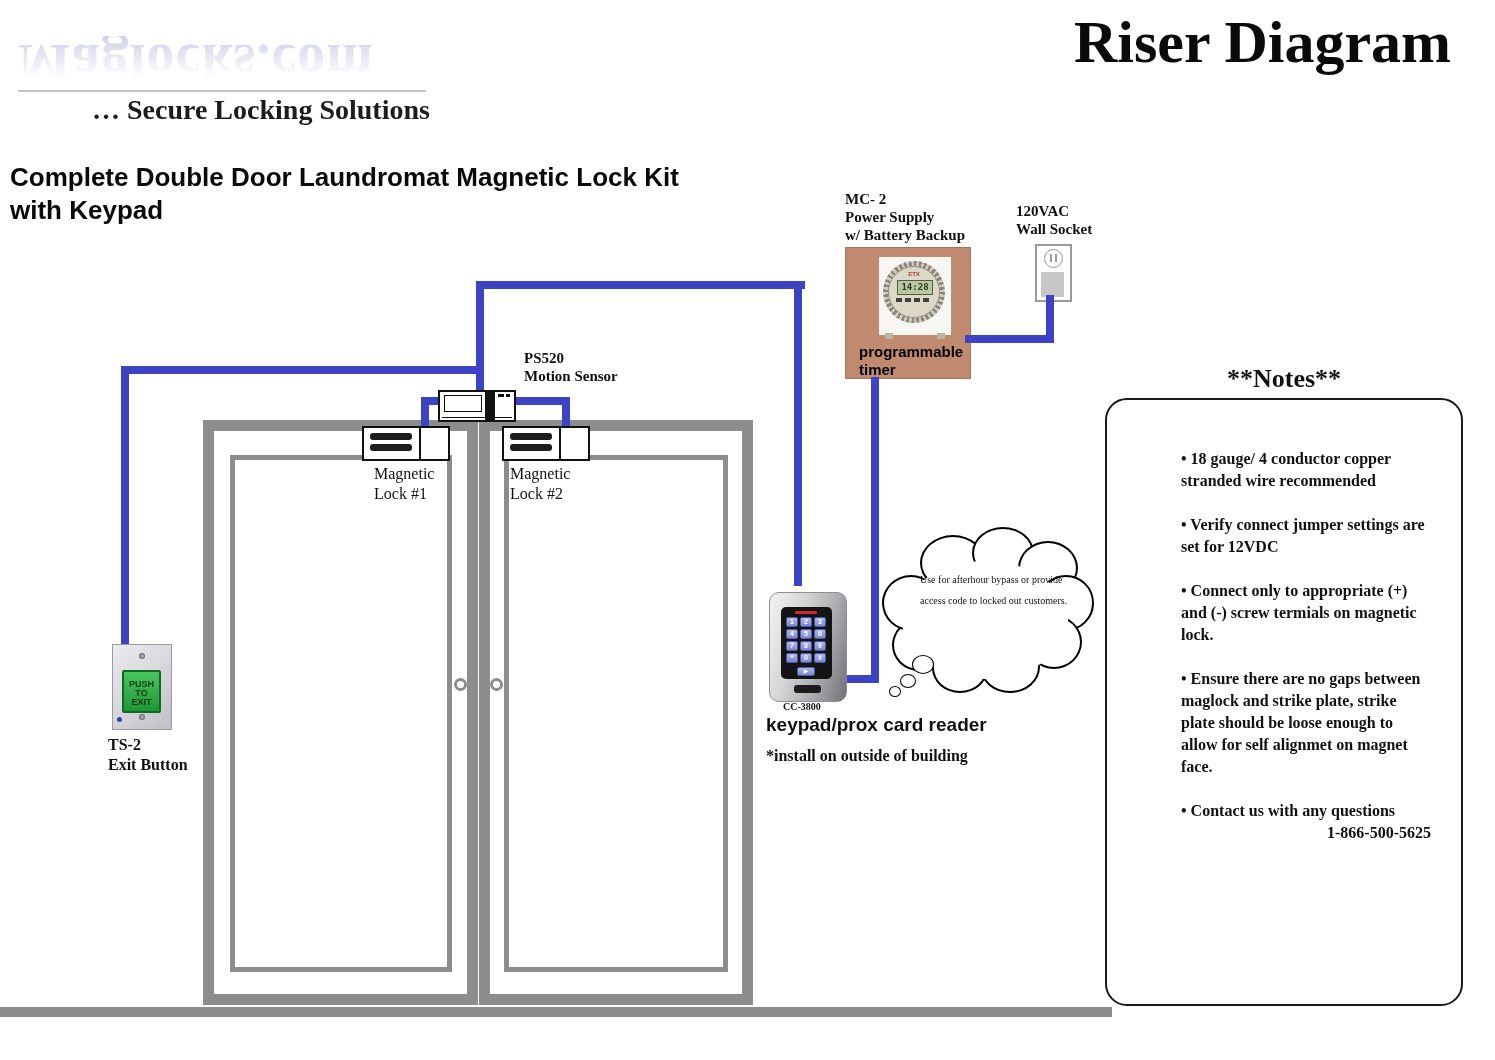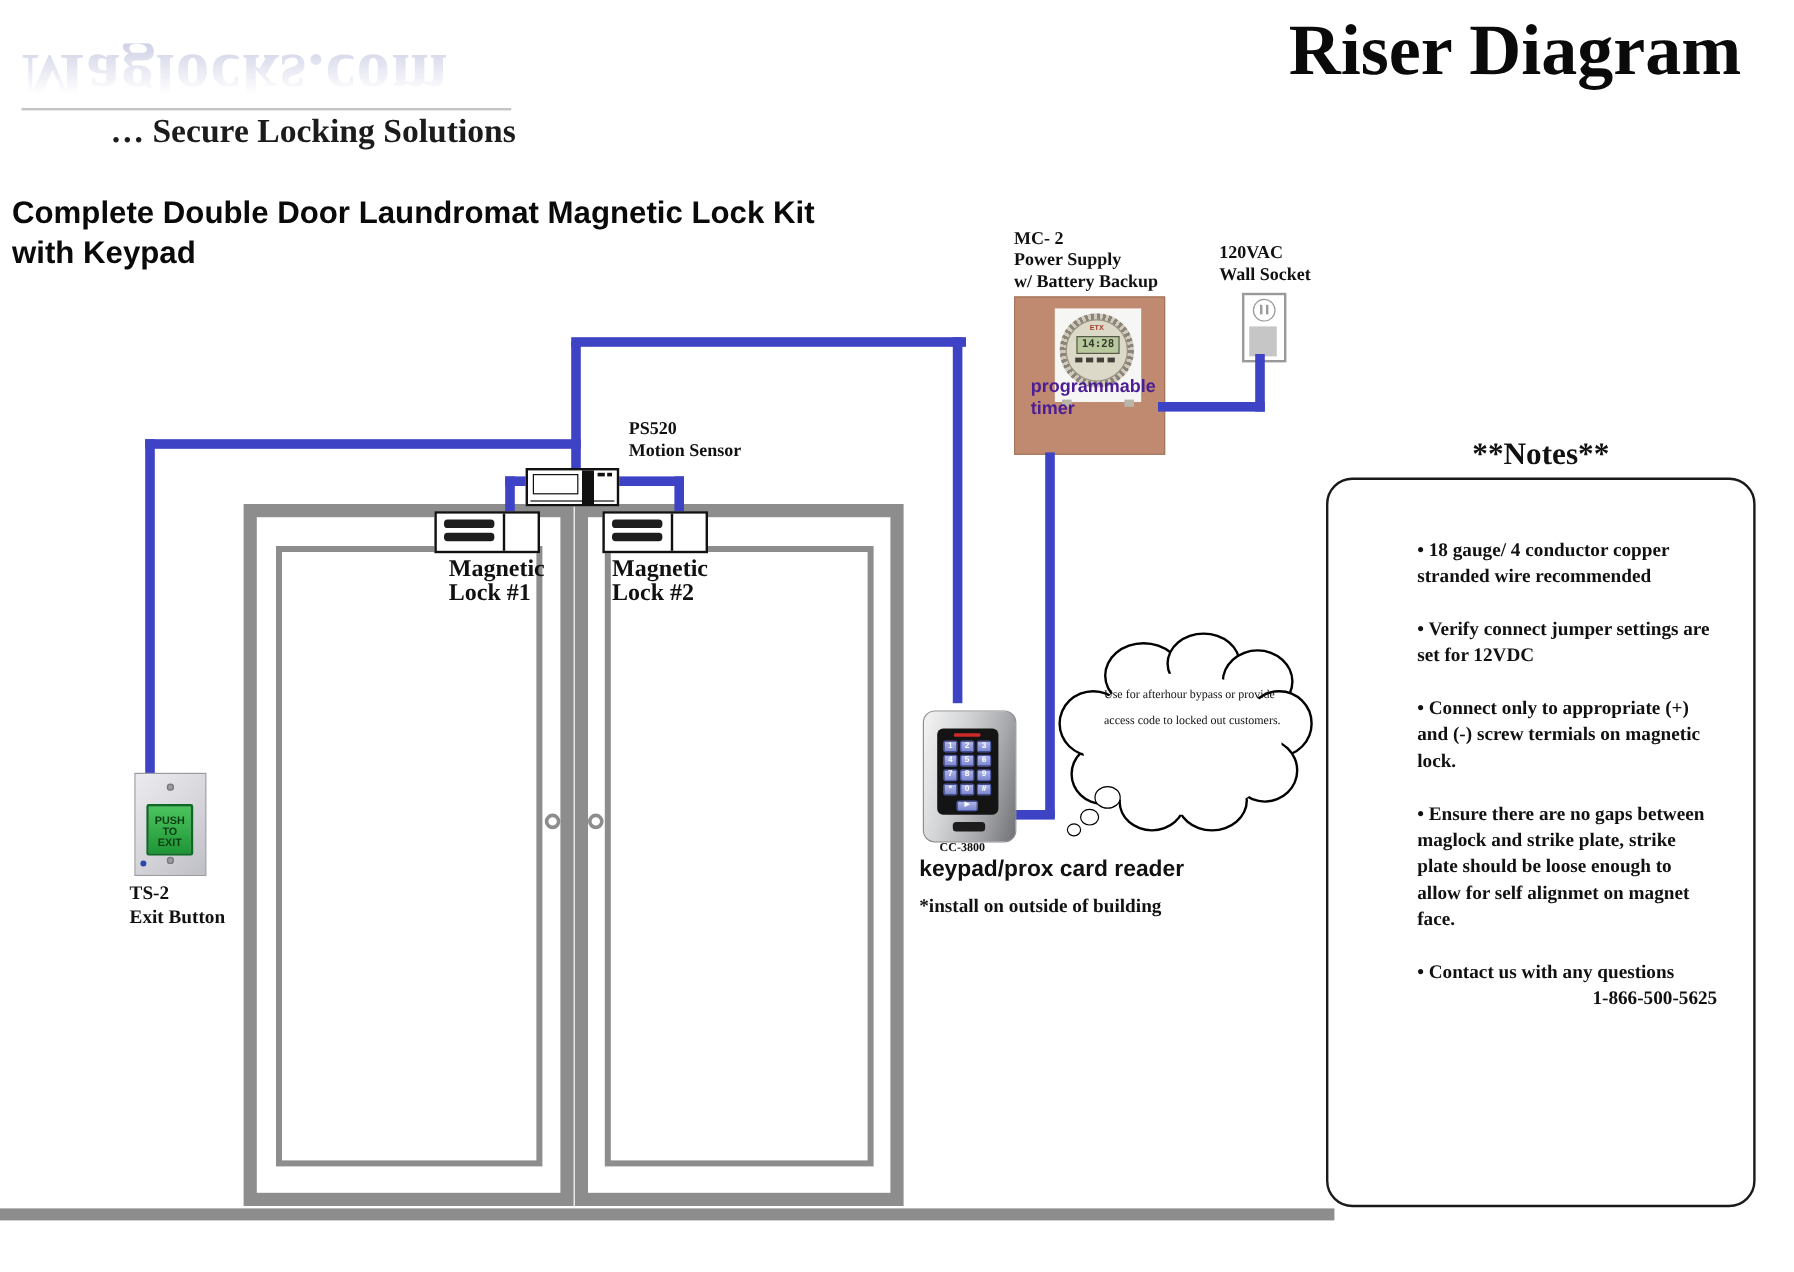--- a/index.html
+++ b/index.html
@@ -36,22 +36,22 @@
               background:repeating-conic-gradient(#8a8578 0deg 5deg,#cfcabb 5deg 10deg);}
   .timer-face{position:absolute;inset:5px;border-radius:50%;background:#ddd9c9;border:1px solid #999484;}
   .timer-brand{position:absolute;left:0;right:0;top:4px;text-align:center;
                font-family:"Liberation Sans",sans-serif;font-size:6px;font-weight:bold;color:#a23c2c;}
   .timer-lcd{position:absolute;left:8px;top:13px;width:34px;height:13px;background:#b9c99e;
              border:1px solid #55584a;font-family:"DejaVu Sans Mono",monospace;
              font-size:9px;font-weight:bold;color:#33382a;text-align:center;line-height:13px;}
   .timer-btns{position:absolute;left:7px;top:31px;width:36px;display:flex;gap:3px;}
   .timer-btns i{display:block;width:6px;height:4px;background:#44413a;}
   .timer-tab{position:absolute;width:8px;height:6px;background:#b9b5a8;bottom:-4px;}
-  .psu-inner-label{left:13px;top:66px;font-family:"Liberation Sans",sans-serif;font-weight:bold;
-                   font-size:15px;line-height:18px;color:#4c1d95;}
+  .psu-inner-label{left:13px;top:95px;font-family:"Liberation Sans",sans-serif;font-weight:bold;
+                   font-size:15px;line-height:18px;color:#000000;}
 
   
   .socket-label{left:1016px;top:202px;font-weight:bold;font-size:15px;line-height:18px;}
   .socket{left:1035px;top:244px;width:33px;height:54px;background:#fff;border:2px solid #9a9a9a;z-index:4;}
   .socket-circle{position:absolute;left:7px;top:3px;width:17px;height:17px;border:1.5px solid #9a9a9a;
                  border-radius:50%;}
   .socket-slot{position:absolute;top:4px;width:1.5px;height:8px;background:#9a9a9a;}
   .socket-plug{position:absolute;left:4px;top:26px;width:23px;height:25px;background:#c6c6c6;}
 
   
@@ -65,21 +65,21 @@
   
   .door{border:11px solid #8d8d8d;background:#fff;z-index:1;}
   .door-inner{border:5px solid #8d8d8d;z-index:2;}
   .knob{width:7px;height:7px;border:3px solid #8d8d8d;border-radius:50%;background:#fff;z-index:3;}
   .floor{left:0;top:1007px;width:1112px;height:10px;background:#8d8d8d;}
 
   
   .maglock{width:84px;height:31px;background:#fff;border:2px solid #111;z-index:6;}
   .maglock-bars{position:absolute;left:0;top:0;bottom:0;border-right:2px solid #111;}
   .maglock-bars i{position:absolute;left:6px;height:7px;background:#1d1d1d;border-radius:3px;}
-  .maglock-label{font-weight:bold;font-size:20px;line-height:20px;z-index:7;}
+  .maglock-label{font-weight:normal;font-size:16px;line-height:20px;z-index:7;}
 
   
   .exit-plate{left:112px;top:644px;width:58px;height:84px;border:1px solid #9a9aa2;
               background:linear-gradient(135deg,#ececef 0%,#d9d9de 45%,#bfbfc6 100%);z-index:6;}
   .screw{position:absolute;left:50%;width:6px;height:6px;margin-left:-3px;border-radius:50%;
          background:#9b9ba1;box-shadow:inset 0 0 0 1px #77777d;}
   .exit-green{position:absolute;left:9px;top:25px;width:39px;height:43px;border:2px solid #0c6b22;
               background:linear-gradient(#4cc45e,#1f9636);border-radius:2px;
               font-family:"Liberation Sans",sans-serif;font-weight:bold;font-size:9px;
               line-height:9px;color:#0a3d14;text-align:center;padding-top:8px;box-sizing:border-box;}

